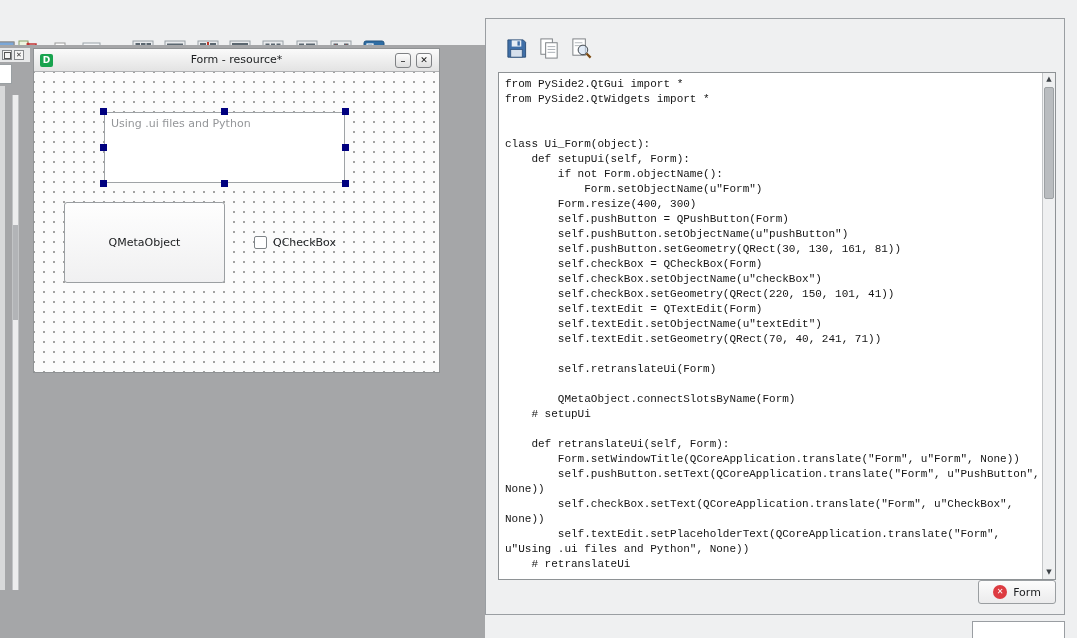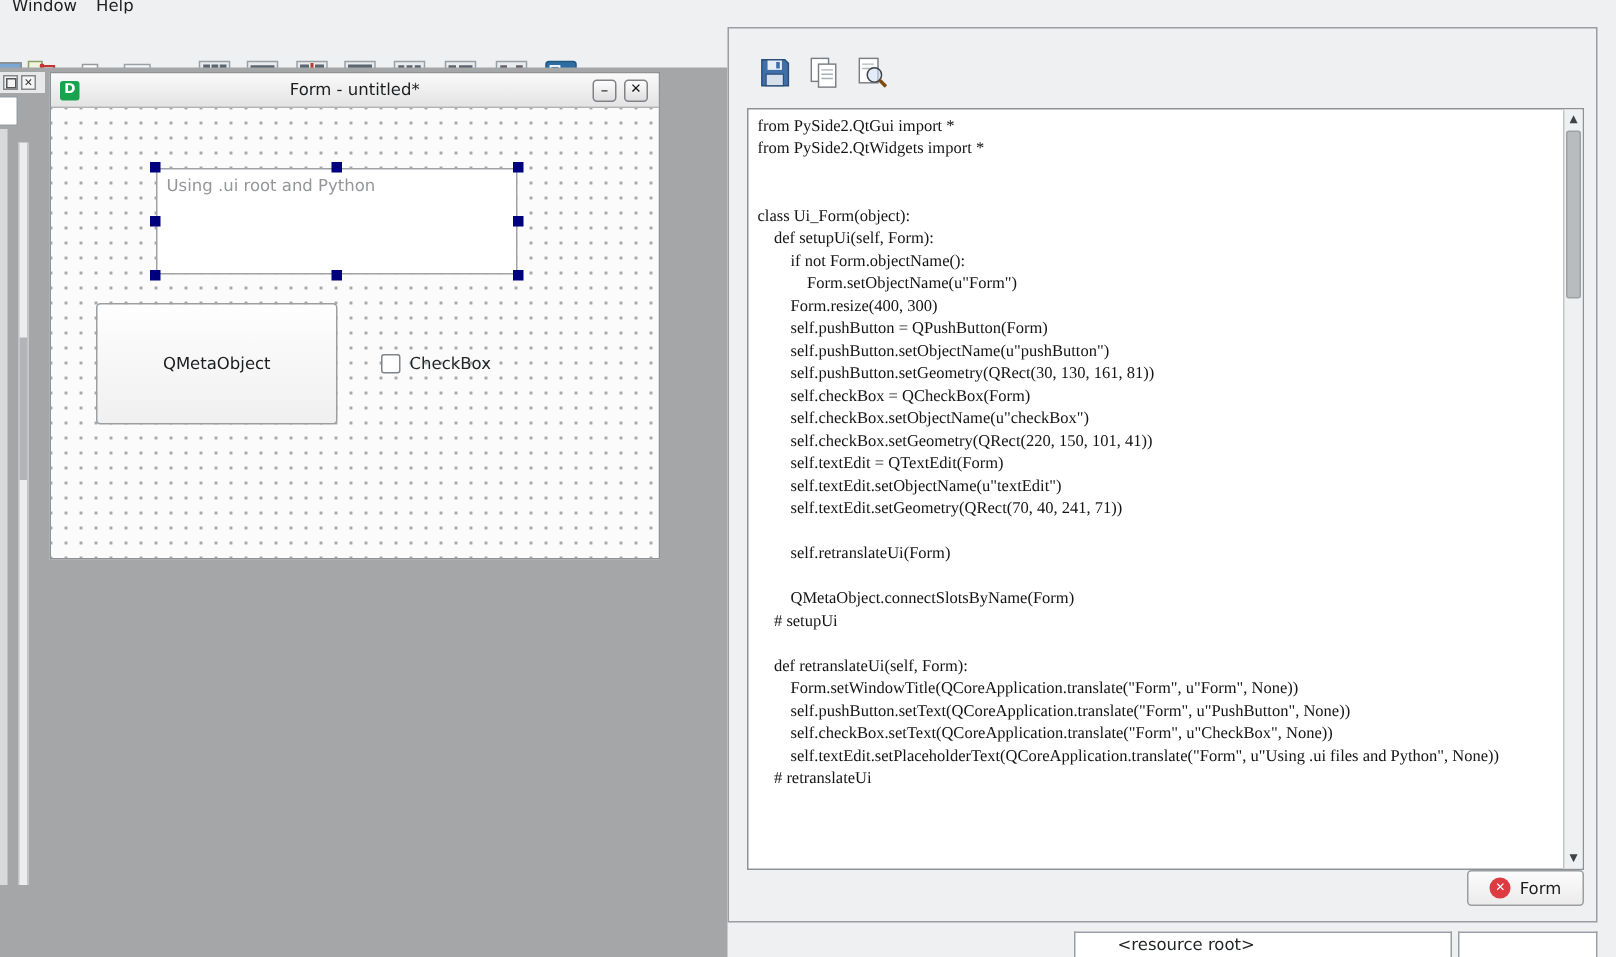--- a/index.html
+++ b/index.html
@@ -53,43 +53,39 @@
 
   
   #code-dialog{left:485px;top:18px;width:580px;height:597px;background:#eff0f1;border:1px solid #9a9ea2}
   .dlgico{position:absolute;top:18px;width:23px;height:23px;cursor:pointer}
   .dlgico svg{width:23px;height:23px;display:block}
   #save-ico{left:19px}
   #copy-ico{left:52px}
   #find-ico{left:84px}
 
   #code-area{position:absolute;left:12px;right:8px;top:53px;height:508px;background:#fff;border:1px solid #8e9295}
-  #code-pre{position:absolute;left:0;top:0;right:13px;bottom:0;padding:4px 2px 16px 6px;white-space:pre-wrap;word-wrap:break-word;overflow:hidden;font-family:Liberation Serif, serif;font-size:11px;line-height:15px;color:#141414}
+  #code-pre{position:absolute;left:0;top:0;right:13px;bottom:0;padding:4px 2px 16px 6px;white-space:pre-wrap;word-wrap:break-word;overflow:hidden;font-family:Liberation Mono, monospace;font-size:11px;line-height:15px;color:#141414}
   #vscroll{position:absolute;top:0;right:0;width:13px;bottom:0;background:#eff0f1;border-left:1px solid #c3c5c7}
   .sb-arrow{position:absolute;left:0;width:12px;height:13px;font-size:7px;line-height:13px;text-align:center;color:#3e4347;cursor:pointer}
   #sb-up{top:0}
   #sb-down{bottom:0}
   #sb-thumb{position:absolute;left:1px;top:14px;width:10px;height:112px;background:#b9bcbf;border:1px solid #9da1a4;border-radius:2px;cursor:pointer}
 
   #close-btn{position:absolute;right:8px;bottom:10px;width:78px;height:24px;border:1px solid #9a9ea1;border-radius:3px;background:linear-gradient(#fcfcfc,#ebebec);display:flex;align-items:center;justify-content:center;gap:6px;cursor:pointer;color:#1c1e20}
   #close-x{width:14px;height:14px;border-radius:50%;background:#dd3b41;color:#fff;font-size:8px;font-weight:bold;line-height:14px;text-align:center;flex:0 0 auto}
 
   
   #res-box{left:716px;top:621px;width:252px;height:17px;background:#fff;border:1px solid #9a9ea2;border-bottom:none;padding-left:28px;line-height:15px;color:#232629}
   #res-box2{left:972px;top:621px;width:93px;height:17px;background:#fff;border:1px solid #9a9ea2;border-bottom:none}
 </style>
 </head>
 <body>
 
 <div id="root">
 
-  <div class="abs" id="menubar">
-    <span id="menu-window">Window</span>
-    <span id="menu-help">Help</span>
-  </div>
 
   <div class="abs" id="main-toolbar">
     <span class="ticon" style="left:-2px">
       <svg viewBox="0 0 24 24">
           <rect x="1" y="3" width="15" height="13" fill="#fdfdfd" stroke="#8a8a8a"></rect>
           <rect x="1" y="3" width="15" height="4" fill="#7ba7d7" stroke="#8a8a8a"></rect>
           <path d="M12 8 l9 5 -4 1 2 5 -3 1 -2 -5 -3 3 z" fill="#3a3a3a" stroke="#fff" stroke-width="0.6"></path>
         </svg>
     </span>
     <span class="ticon" style="left:18px">
@@ -205,43 +201,43 @@
     </div>
     <div class="abs" id="left-edit-fragment"></div>
     <div class="abs" id="left-strip"></div>
     <div class="abs" id="left-scrollbar">
       <div id="left-scroll-thumb"></div>
     </div>
 
     <div class="abs" id="form-window">
       <div id="form-titlebar">
         <span id="form-icon">D</span>
-        <span id="form-title">Form - untitled*</span>
+        <span id="form-title">Form - resource*</span>
         <span class="win-btn" id="btn-min">–</span>
         <span class="win-btn" id="btn-close">✕</span>
       </div>
       <div id="form-canvas">
 
         <div id="textedit">
-          <span id="textedit-placeholder">Using .ui root and Python</span>
+          <span id="textedit-placeholder">Using .ui files and Python</span>
         </div>
         <span class="handle" style="left:66px;top:36px"></span>
         <span class="handle" style="left:187px;top:36px"></span>
         <span class="handle" style="left:308px;top:36px"></span>
         <span class="handle" style="left:66px;top:72px"></span>
         <span class="handle" style="left:308px;top:72px"></span>
         <span class="handle" style="left:66px;top:108px"></span>
         <span class="handle" style="left:187px;top:108px"></span>
         <span class="handle" style="left:308px;top:108px"></span>
 
         <div id="pushbutton">QMetaObject</div>
 
         <div id="checkbox">
           <span id="checkbox-indicator"></span>
-          <span>CheckBox</span>
+          <span>QCheckBox</span>
         </div>
       </div>
     </div>
   </div>
 
   <div class="abs" id="code-dialog">
     <span class="dlgico" id="save-ico">
       <svg viewBox="0 0 24 24">
           <path d="M3 3 h16 l2.5 2.5 V21 H3 Z" fill="#3f6fa8" stroke="#2c4f79"></path>
           <rect x="7" y="3.5" width="10" height="6.5" fill="#e8eef5"></rect>
@@ -307,16 +303,15 @@
         <div class="sb-arrow" id="sb-down">▼</div>
       </div>
     </div>
 
     <div id="close-btn">
       <span id="close-x">✕</span>
       <span>Form</span>
     </div>
   </div>
 
-  <div class="abs" id="res-box">&lt;resource root&gt;</div>
   <div class="abs" id="res-box2"></div>
 
 </div>
 
 </body></html>

